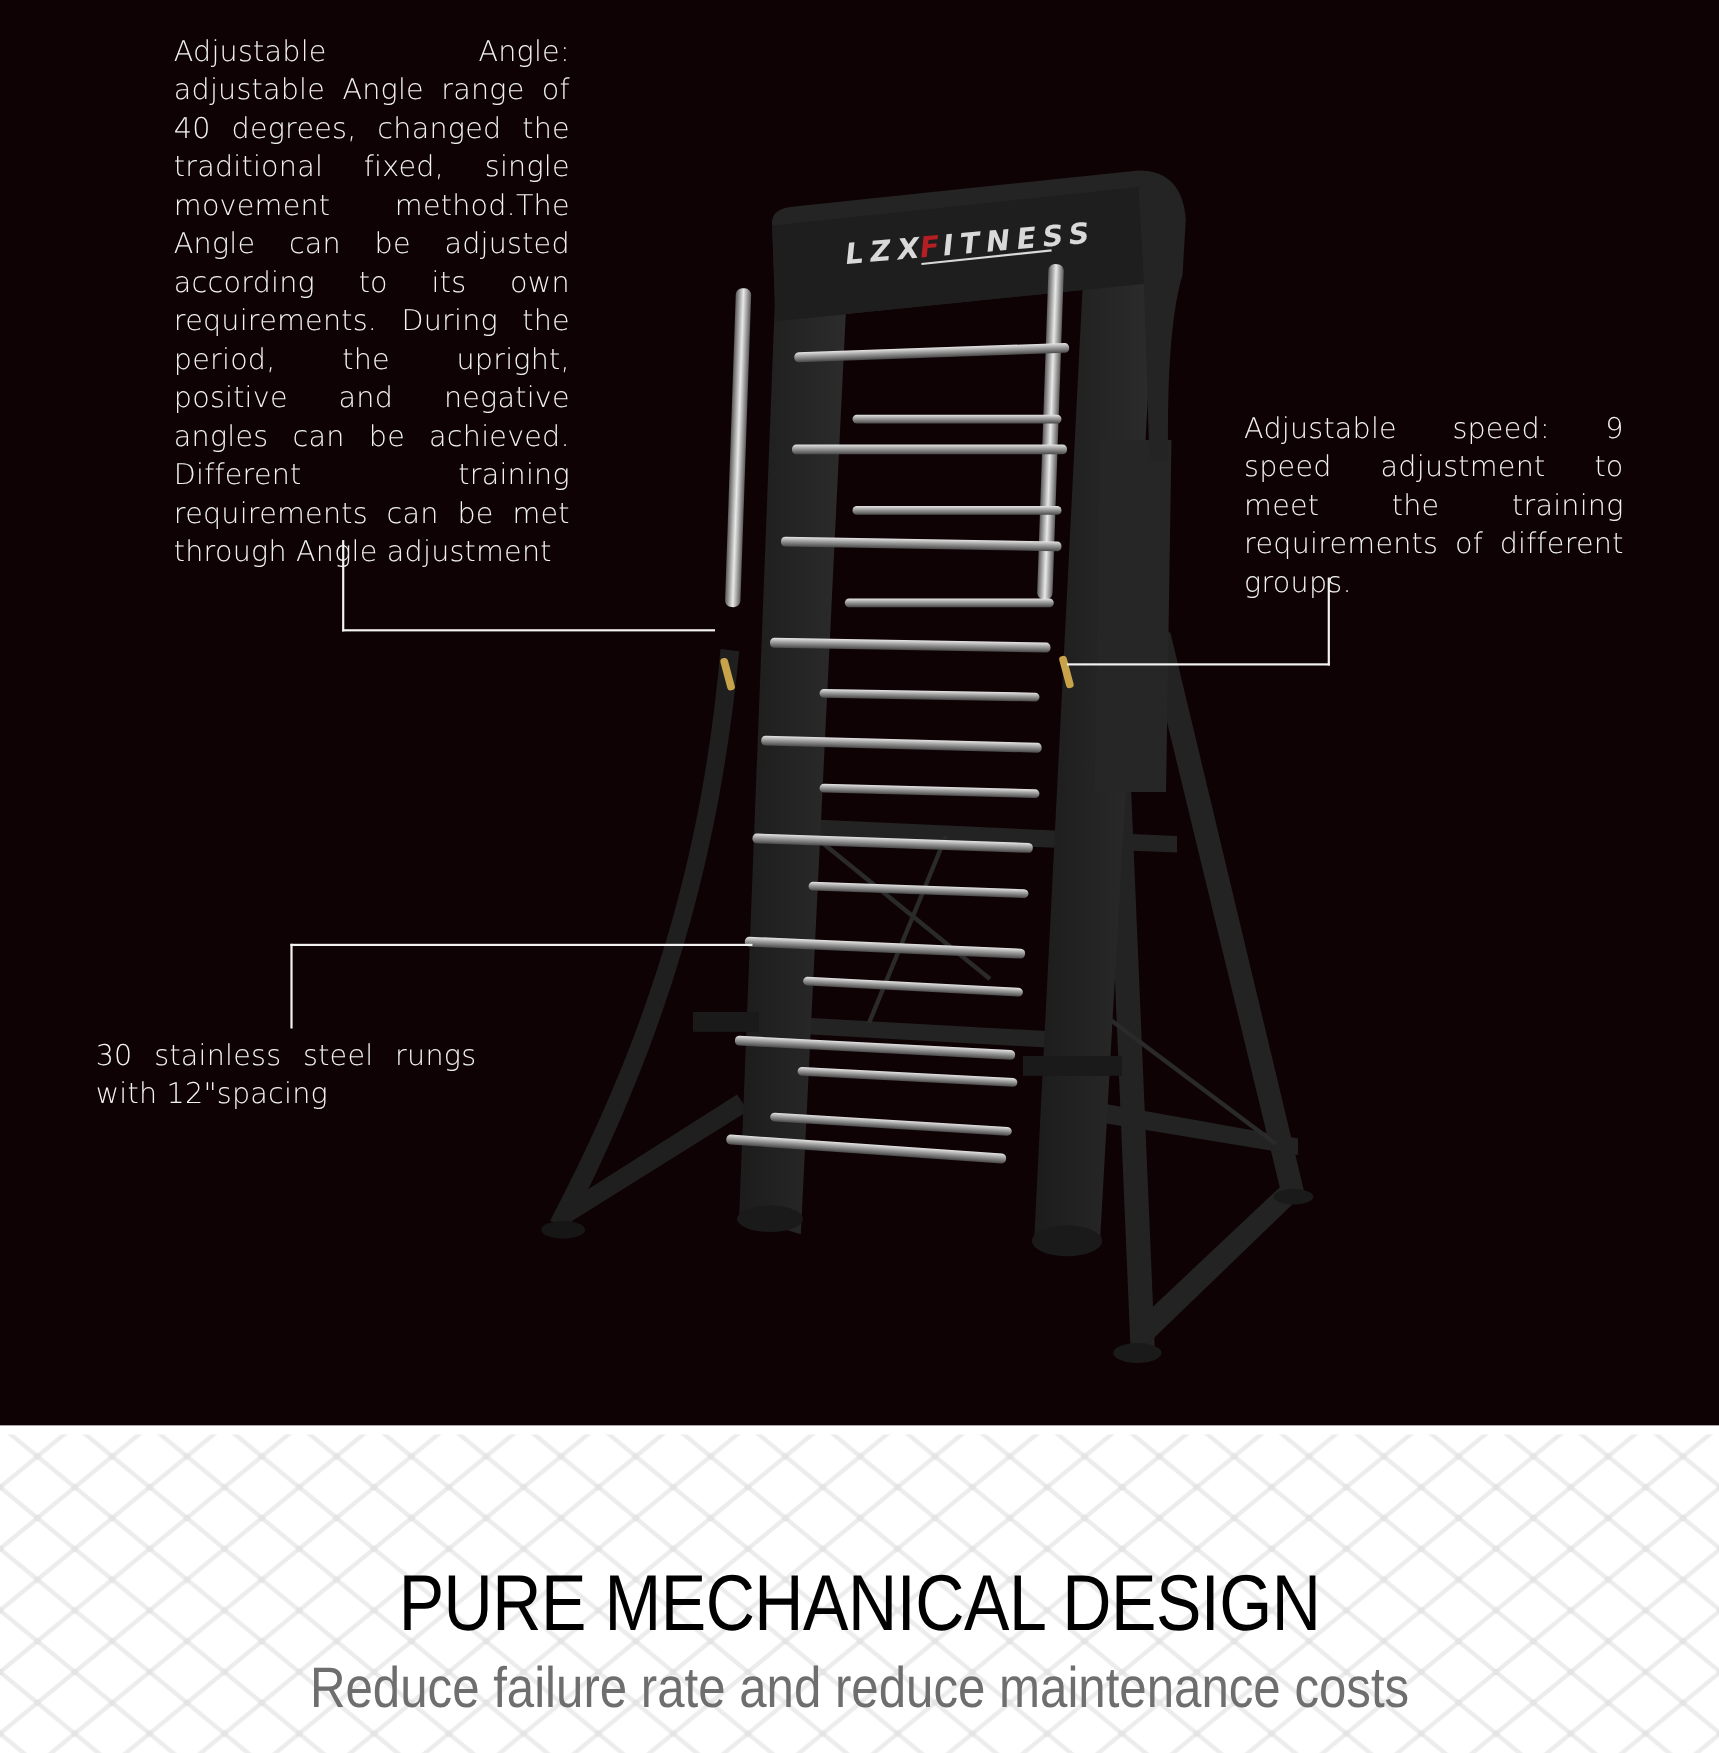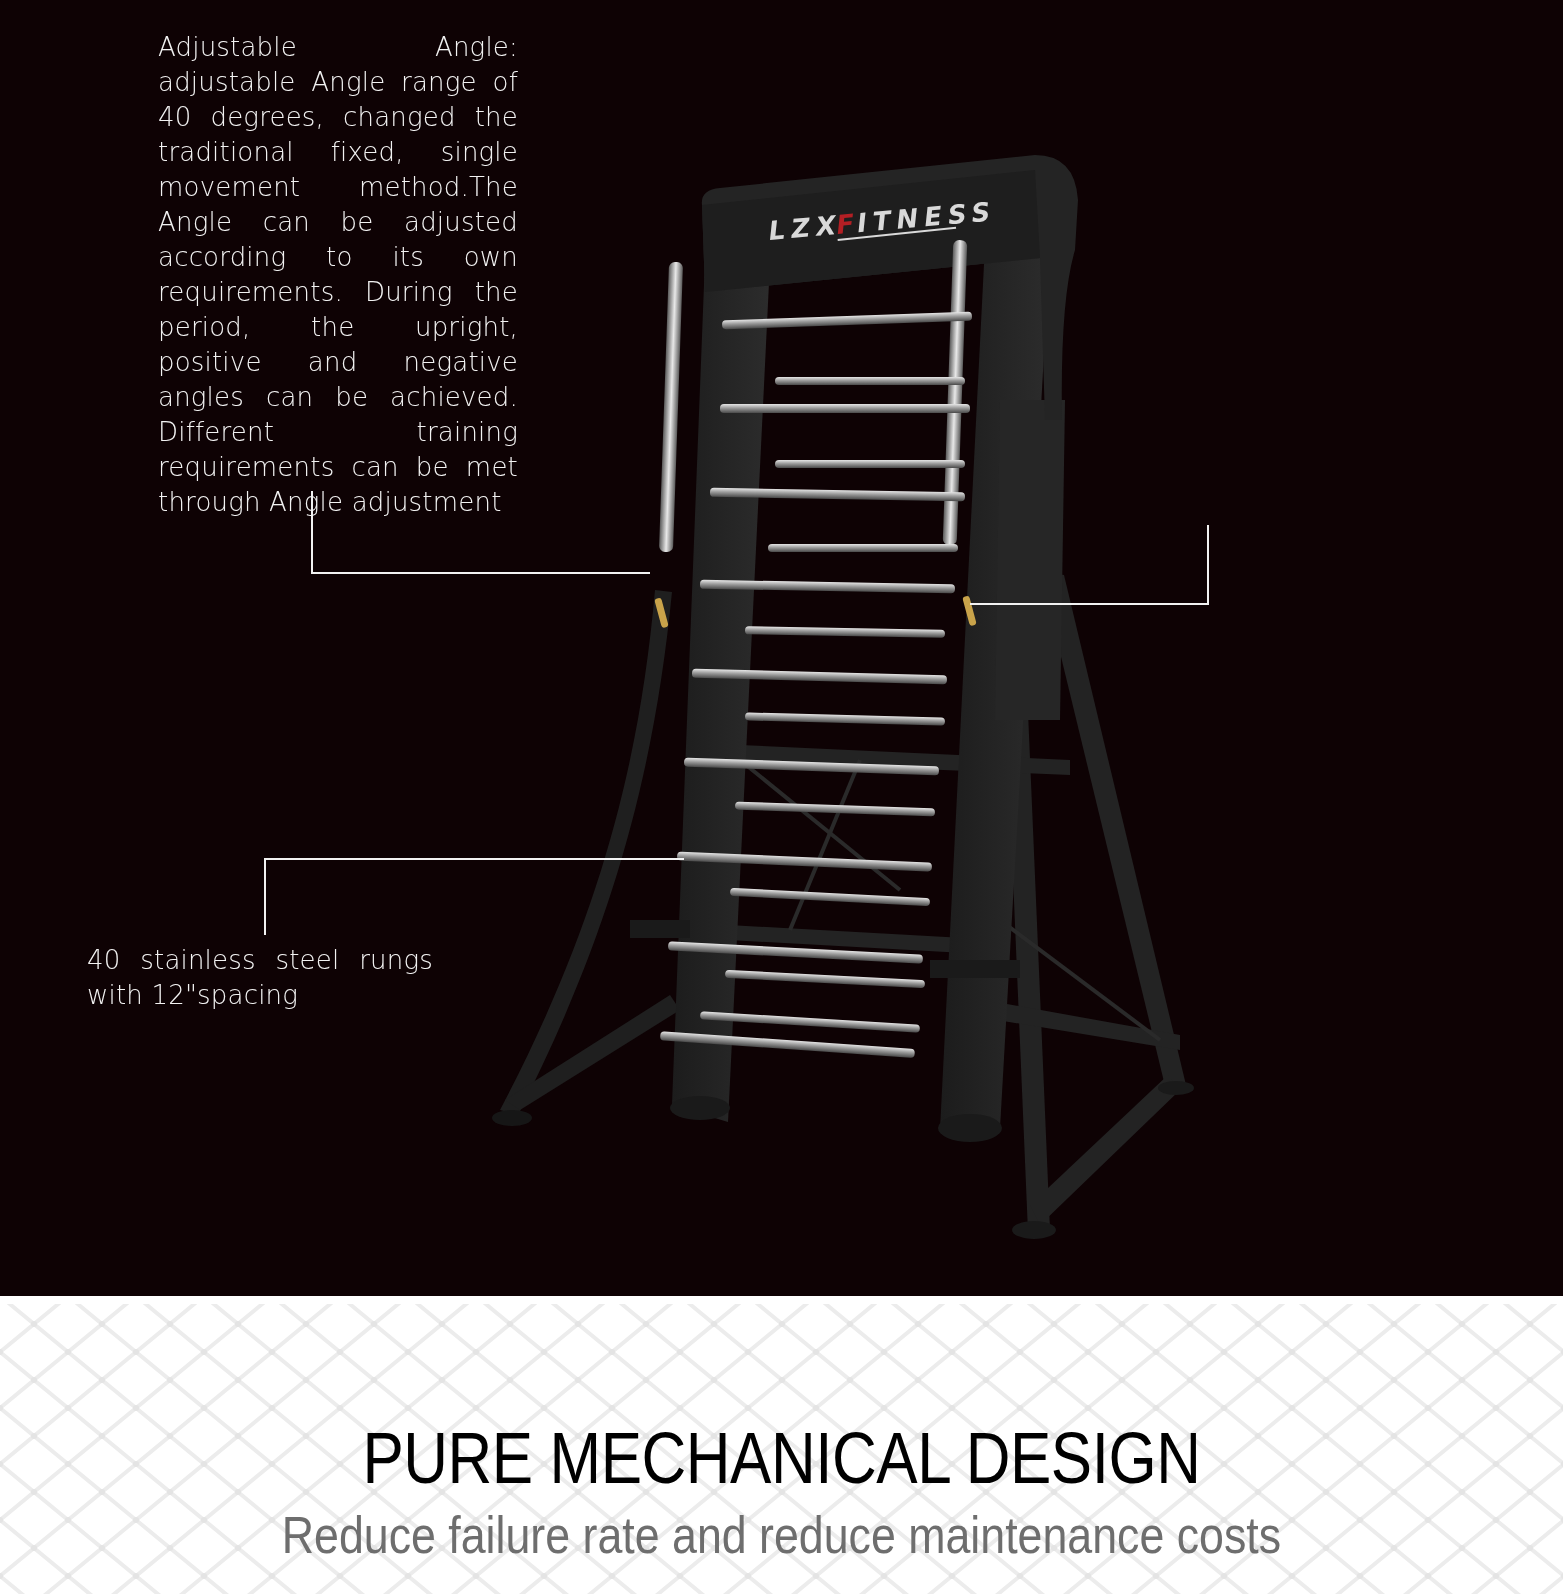--- a/index.html
+++ b/index.html
@@ -141,27 +141,30 @@
       <rect x="660" y="1040" width="255" height="9" rx="4" fill="url(#chrome)" transform="rotate(4 787 1044)"></rect>
     </g>
   </svg>
 
   <div class="callout-text callout-angle">
     <span>Adjustable Angle: adjustable Angle range of 40 degrees, changed the traditional fixed, single movement method.The Angle can be adjusted according to its own requirements. During the period, the upright, positive and negative angles can be achieved. Different training requirements can be met through Angle adjustment</span>
   </div>
   <div class="leader" style="left:311px; top:491px; width:2px; height:83px;"></div>
   <div class="leader" style="left:311px; top:572px; width:339px; height:2px;"></div>
 
+  <div class="callout-text callout-speed">
+    <span>Adjustable speed: 9 speed adjustment to meet the training requirements of different groups.</span>
+  </div>
   <div class="leader" style="left:1207px; top:525px; width:2px; height:80px;"></div>
   <div class="leader" style="left:970px; top:603px; width:239px; height:2px;"></div>
 
   <div class="leader" style="left:264px; top:858px; width:420px; height:2px;"></div>
   <div class="leader" style="left:264px; top:858px; width:2px; height:77px;"></div>
   <div class="callout-text callout-rungs">
-    <span>40 stainless steel rungs with 12"spacing</span>
+    <span>30 stainless steel rungs with 12"spacing</span>
   </div>
 </div>
 
 <div class="pattern-area">
   <svg class="pattern-svg" width="1563" height="298" xmlns="http://www.w3.org/2000/svg">
     <defs>
       <pattern id="lattice" x="0" y="0" width="68" height="56" patternUnits="userSpaceOnUse">
         <path d="M0,0 L34,28 L0,56 M68,0 L34,28 L68,56" stroke="#ececec" stroke-width="4" fill="none"></path>
         <circle cx="34" cy="28" r="3" fill="#e4e4e4"></circle>
         <circle cx="0" cy="0" r="3" fill="#e4e4e4"></circle>

